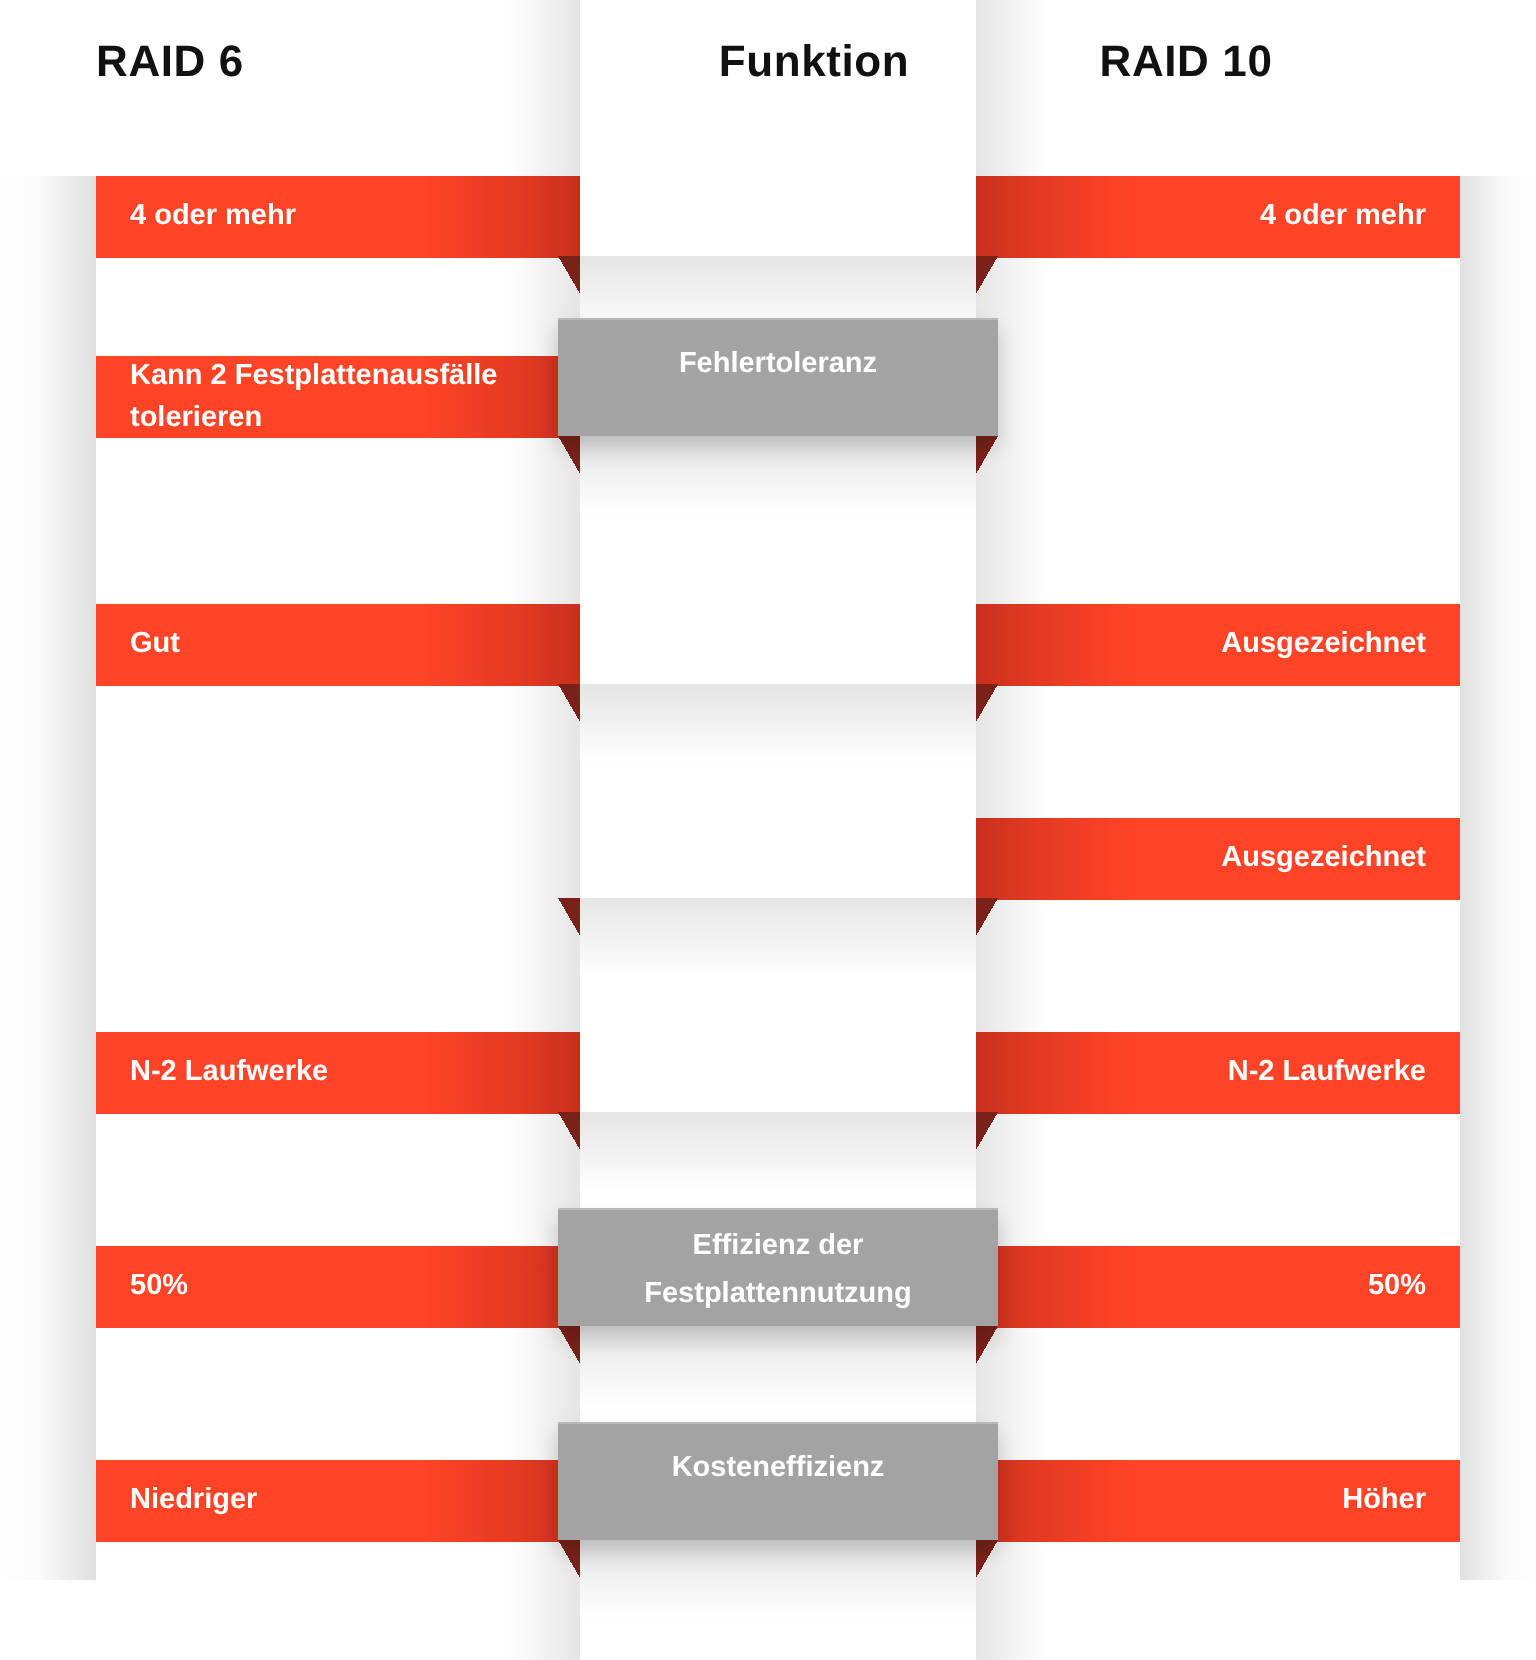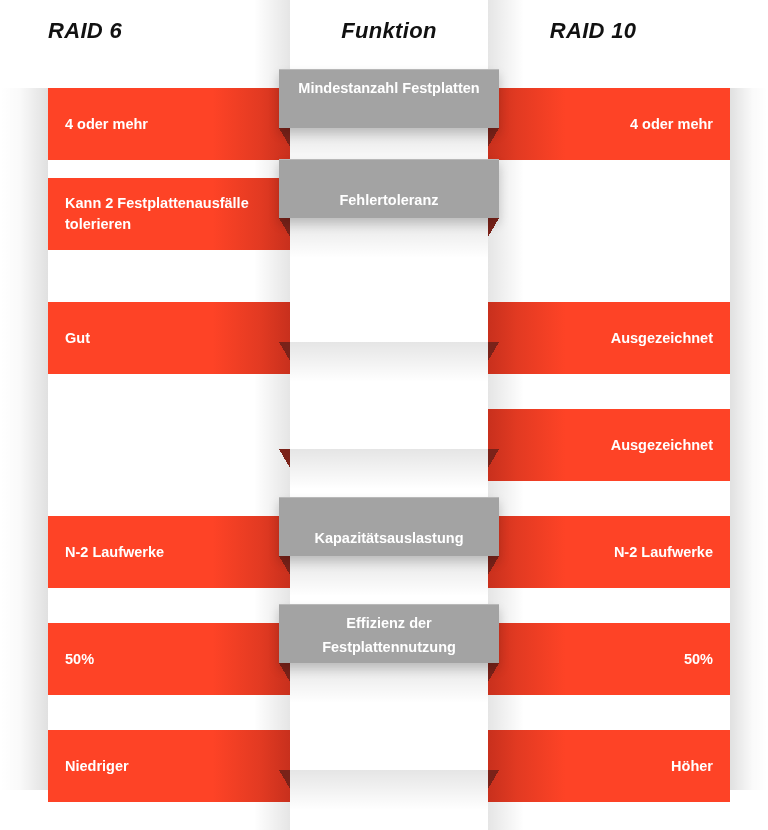--- a/index.html
+++ b/index.html
@@ -65,31 +65,30 @@
     left: 488px;
     background: linear-gradient(to left, rgba(0,0,0,0) 0%, rgba(0,0,0,0.10) 100%);
   }
   .col-header {
     position: absolute;
     top: 18px;
     font-weight: bold;
     font-size: 22px;
     color: #111111;
     letter-spacing: 0.3px;
-    font-style: italic;
   }
   .col-header.left { left: 48px; }
-  .col-header.mid { left: 290px; width: 198px; text-align: center; }
+  .col-header.mid { left: 308px; width: 198px; text-align: center; }
   .col-header.right { left: 472px; width: 242px; text-align: center; }
 
   .row { position: absolute; left: 0; width: 768px; height: 107px; }
   .band {
     position: absolute;
     top: 0;
-    height: 72px;
+    height: 41px;
     background: #fe4326;
     color: #ffffff;
     font-weight: bold;
     font-size: 14.5px;
     line-height: 21px;
     display: flex;
     align-items: center;
     box-sizing: border-box;
   }
   .band.left {
@@ -121,21 +120,21 @@
     font-weight: bold;
     font-size: 14.5px;
     line-height: 24px;
     text-align: center;
     box-sizing: border-box;
     padding: 6px 10px 0 10px;
     box-shadow: 0 6px 10px rgba(0,0,0,0.18);
     border-top: 1px solid #b8b8b8;
     z-index: 3;
   }
-  .label-box.single { padding-top: 28px; }
+  .label-box.single { padding-top: 10px; }
   .label-box.double { padding-top: 6px; }
 
   .fold {
     position: absolute;
     top: 40px;
     width: 11px;
     height: 19px;
     z-index: 2;
   }
   .fold.left {
@@ -176,21 +175,20 @@
 <div class="row" style="top:88px">
   <div class="band left">
       <span class="band-text">4 oder mehr</span>
     </div>
   <div class="band right">
       <span class="band-text">4 oder mehr</span>
     </div>
   <div class="under-shadow"></div>
   <div class="fold left"></div>
   <div class="fold right"></div>
-  <div class="label-box double">Mindestanzahl Festplatten</div>
 </div>
 
 <div class="row" style="top:178px">
   <div class="band left">
       <span class="band-text">Kann 2 Festplattenausfälle tolerieren</span>
     </div>
   <div class="under-shadow"></div>
   <div class="fold left"></div>
   <div class="fold right"></div>
   <div class="label-box single">Fehlertoleranz</div>
@@ -220,21 +218,20 @@
 <div class="row" style="top:516px">
   <div class="band left">
       <span class="band-text">N-2 Laufwerke</span>
     </div>
   <div class="band right">
       <span class="band-text">N-2 Laufwerke</span>
     </div>
   <div class="under-shadow"></div>
   <div class="fold left"></div>
   <div class="fold right"></div>
-  <div class="label-box single">Kapazitätsauslastung</div>
 </div>
 
 <div class="row" style="top:623px">
   <div class="band left">
       <span class="band-text">50%</span>
     </div>
   <div class="band right">
       <span class="band-text">50%</span>
     </div>
   <div class="under-shadow"></div>
@@ -246,13 +243,14 @@
 <div class="row" style="top:730px">
   <div class="band left">
       <span class="band-text">Niedriger</span>
     </div>
   <div class="band right">
       <span class="band-text">Höher</span>
     </div>
   <div class="under-shadow"></div>
   <div class="fold left"></div>
   <div class="fold right"></div>
+  <div class="label-box single">Kosteneffizienz</div>
 </div>
 
 </body></html>

